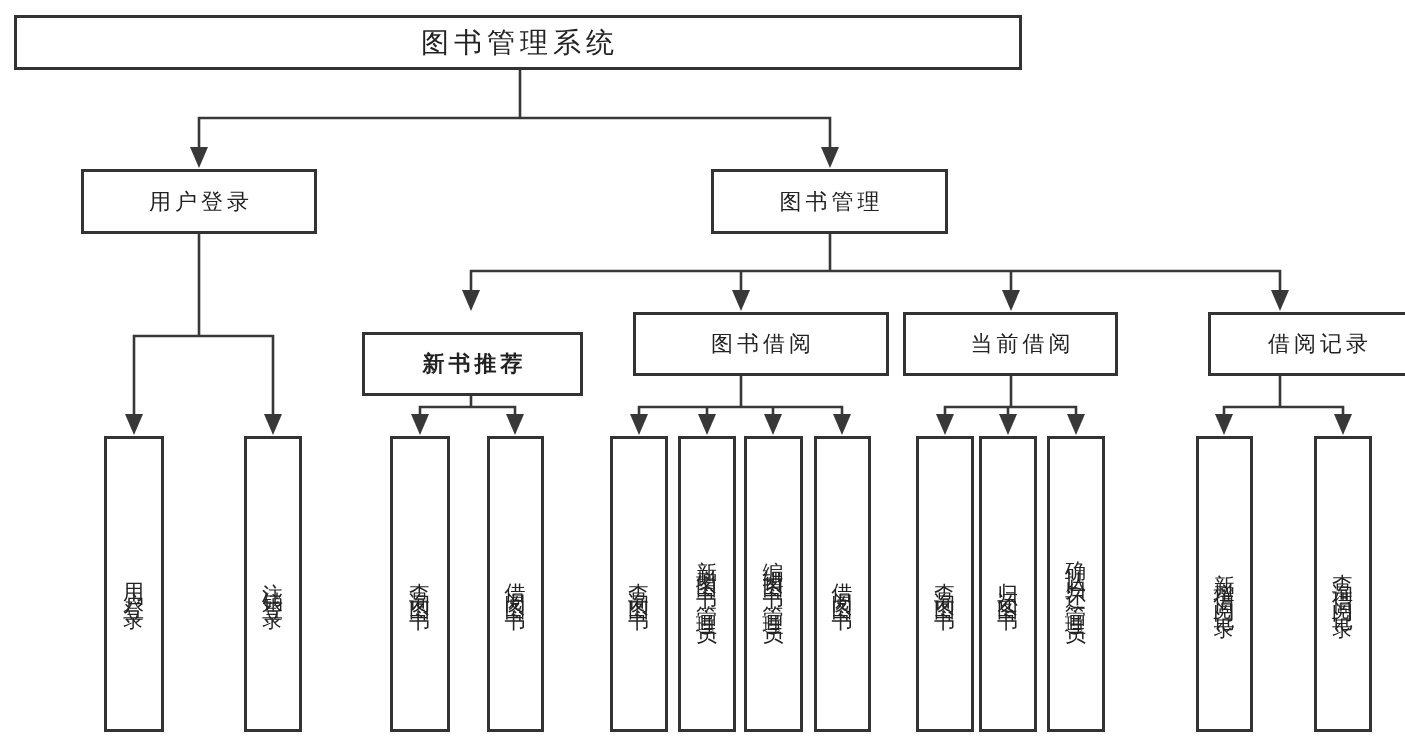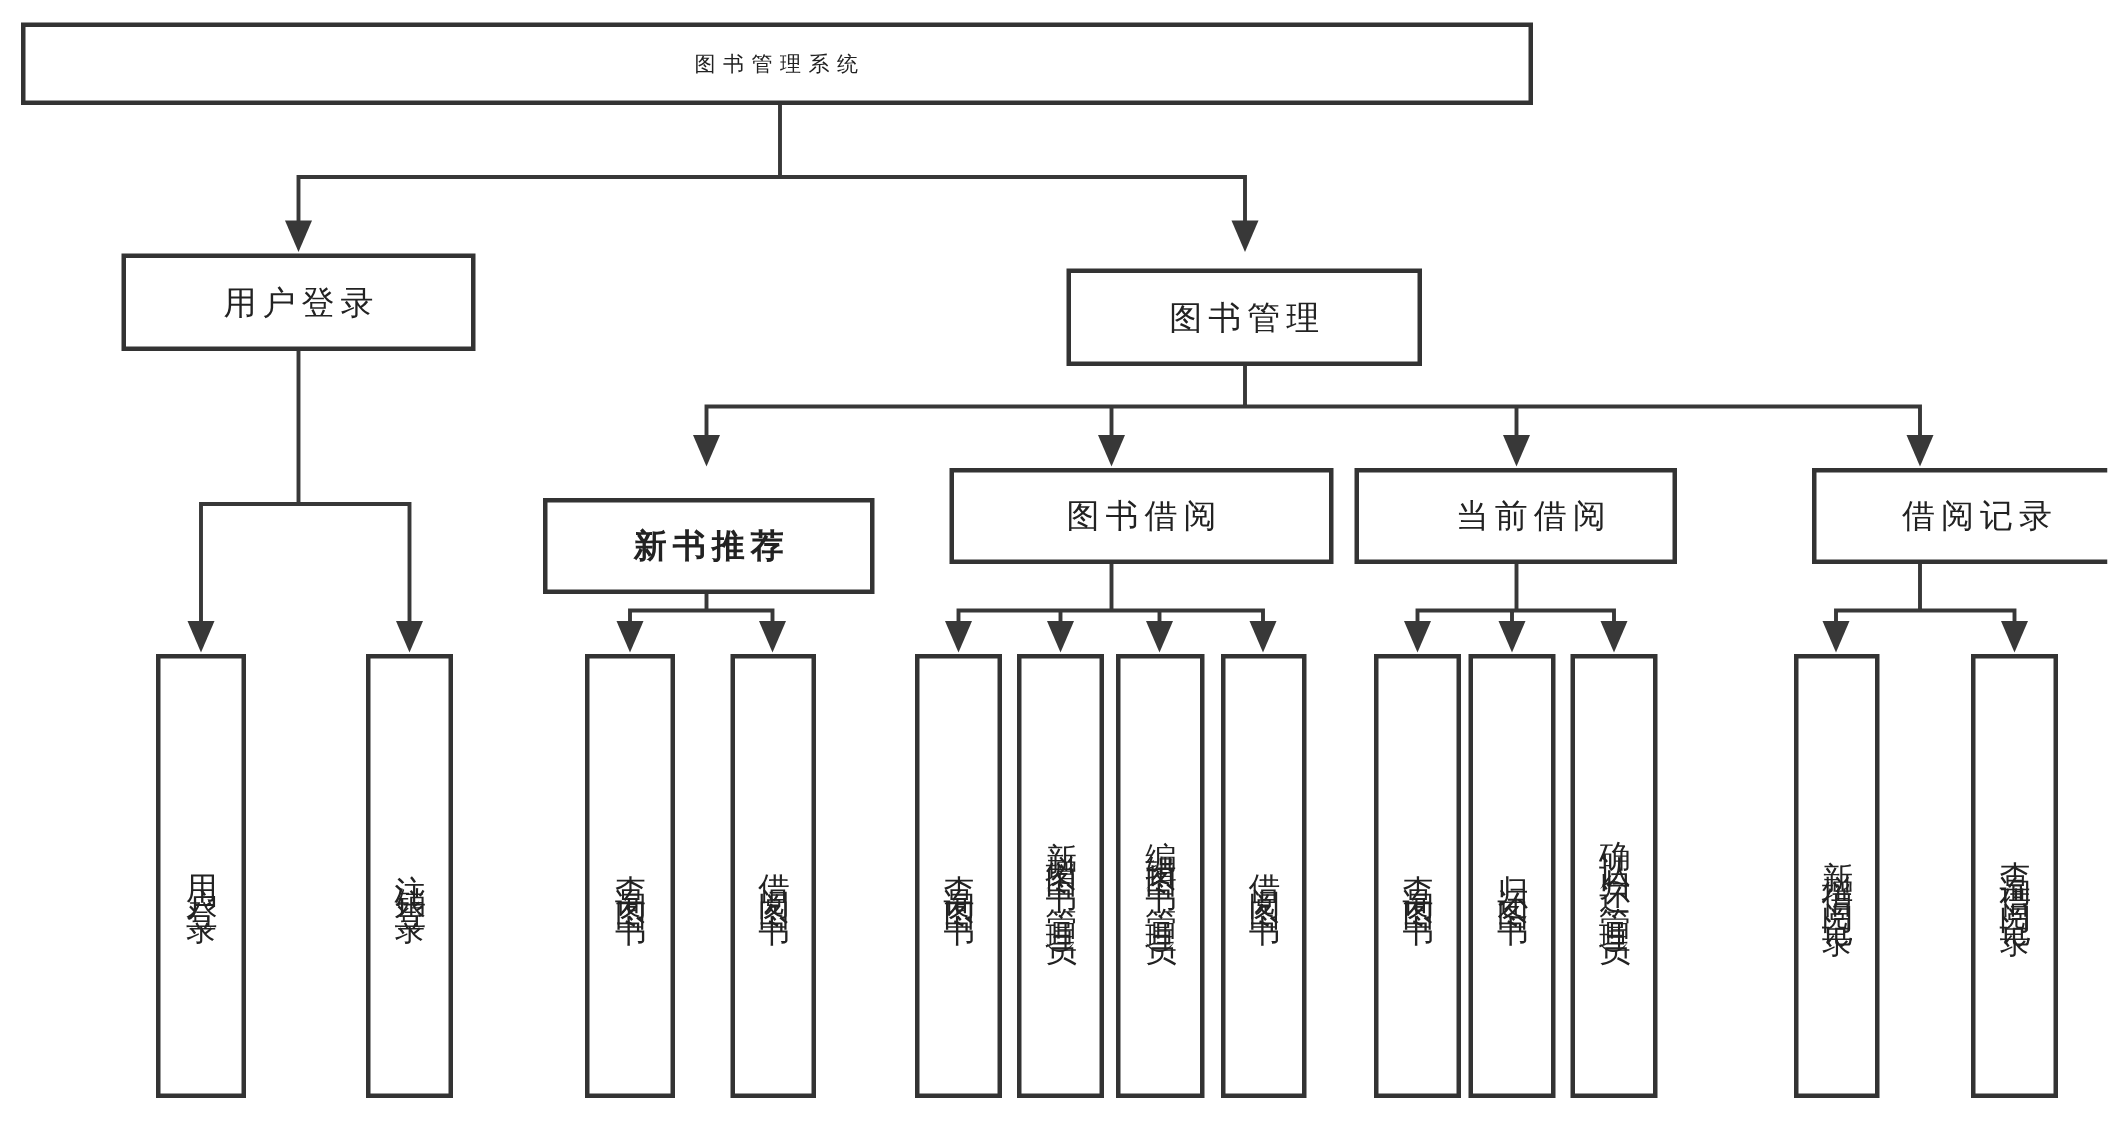--- a/index.html
+++ b/index.html
@@ -43,21 +43,21 @@
     justify-content: center;
     color: #222222;
   }
   .box.hlabel span {
     font-size: 22px;
     letter-spacing: 4px;
     white-space: nowrap;
     text-indent: 4px; 
   }
   .box.root span {
-    font-size: 14px;
+    font-size: 28px;
     letter-spacing: 5px;
   }
   .box.leaf span.vtext {
     writing-mode: vertical-rl;
     text-orientation: mixed;
     font-size: 21px;
     letter-spacing: 9px;
     line-height: 1;
     white-space: nowrap;
   }
@@ -112,21 +112,21 @@
     <polygon points="1334,414 1352,414 1343,435"></polygon>
   </svg>
 
   <div class="box root hlabel" style="left:14px; top:15px; width:1008px; height:55px;">
     <span>图书管理系统</span>
   </div>
 
   <div class="box hlabel" style="left:81px; top:169px; width:236px; height:65px;">
     <span>用户登录</span>
   </div>
-  <div class="box hlabel" style="left:711px; top:179px; width:237px; height:65px;">
+  <div class="box hlabel" style="left:711px; top:169px; width:237px; height:65px;">
     <span>图书管理</span>
   </div>
 
   <div class="box hlabel" style="left:362px; top:332px; width:221px; height:64px;font-weight:bold;">
     <span>新书推荐</span>
   </div>
   <div class="box hlabel" style="left:633px; top:312px; width:256px; height:64px;">
     <span>图书借阅</span>
   </div>
   <div class="box hlabel" style="left:903px; top:312px; width:215px; height:64px;padding-left:20px;">

